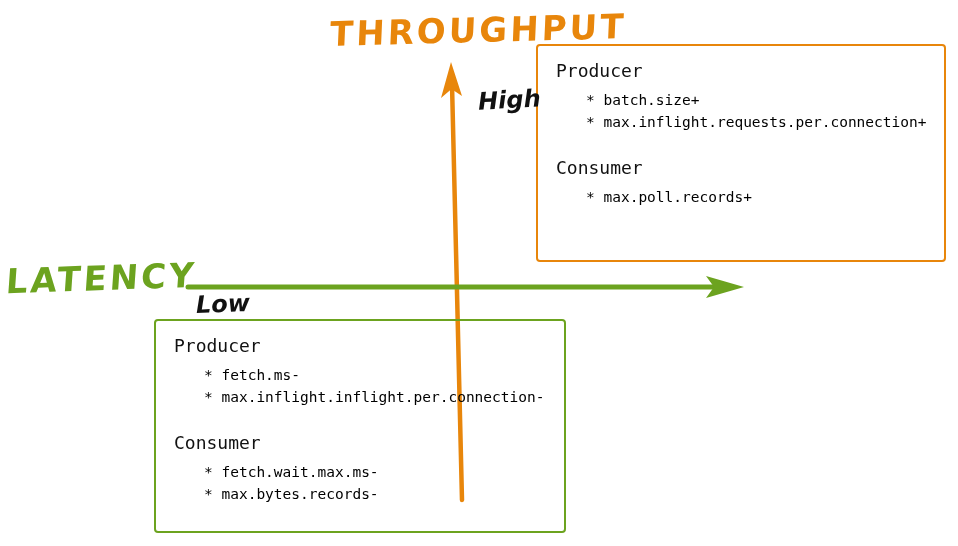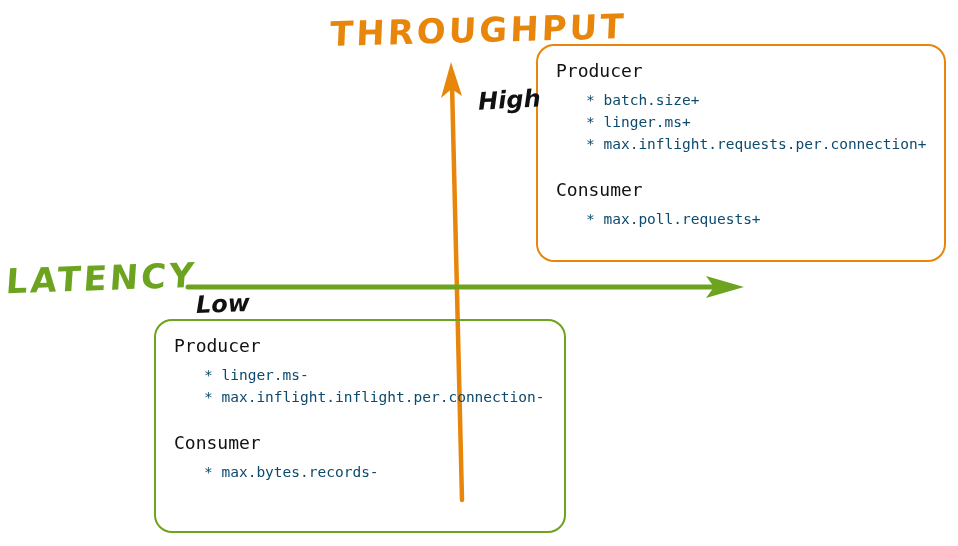--- a/index.html
+++ b/index.html
@@ -40,21 +40,21 @@
     white-space:nowrap;
   }
   #high-label{left:478px;top:86px;transform:rotate(-3deg);}
   #low-label{left:196px;top:290px;transform:rotate(-2deg);}
 
   
   #arrows{left:0;top:0;z-index:1;pointer-events:none;}
 
   
   .config-box{
-    border-radius:18px;
+    border-radius:4px;
     background:transparent;
     z-index:2;
     box-sizing:border-box;
     padding:12px 18px 10px 18px;
     font-family:"DejaVu Sans Mono","Liberation Mono",monospace;
   }
   #throughput-box{
     left:536px;top:44px;width:410px;height:218px;
     border:2.5px solid #E8860B;
   }
@@ -63,21 +63,21 @@
     border:2.5px solid #6CA31F;
   }
   .box-header{
     font-size:18px;
     color:#111;
     margin:2px 0 8px 0;
   }
   .box-header.second{margin-top:24px;}
   .box-item{
     font-size:14.5px;
-    color:#0c4a6e;
+    color:#000000;
     line-height:22px;
     margin-left:30px;
     white-space:nowrap;
   }
 </style>
 </head>
 <body>
 
 <svg id="arrows" class="abs" width="958" height="546" viewBox="0 0 958 546">
 
@@ -96,27 +96,27 @@
 
 <div id="latency-title" class="abs title">LATENCY</div>
 
 <div id="high-label" class="abs hand">High</div>
 
 <div id="low-label" class="abs hand">Low</div>
 
 <div id="throughput-box" class="abs config-box">
   <div class="box-header">Producer</div>
   <div class="box-item">* batch.size+</div>
-  <div class="box-item">* linger.ms+</div>
   <div class="box-item">* max.inflight.requests.per.connection+</div>
 
   <div class="box-header second">Consumer</div>
-  <div class="box-item">* max.poll.requests+</div>
+  <div class="box-item">* max.poll.records+</div>
 </div>
 
 <div id="latency-box" class="abs config-box">
   <div class="box-header">Producer</div>
-  <div class="box-item">* linger.ms-</div>
+  <div class="box-item">* fetch.ms-</div>
   <div class="box-item">* max.inflight.inflight.per.connection-</div>
 
   <div class="box-header second">Consumer</div>
+  <div class="box-item">* fetch.wait.max.ms-</div>
   <div class="box-item">* max.bytes.records-</div>
 </div>
 
 </body></html>

